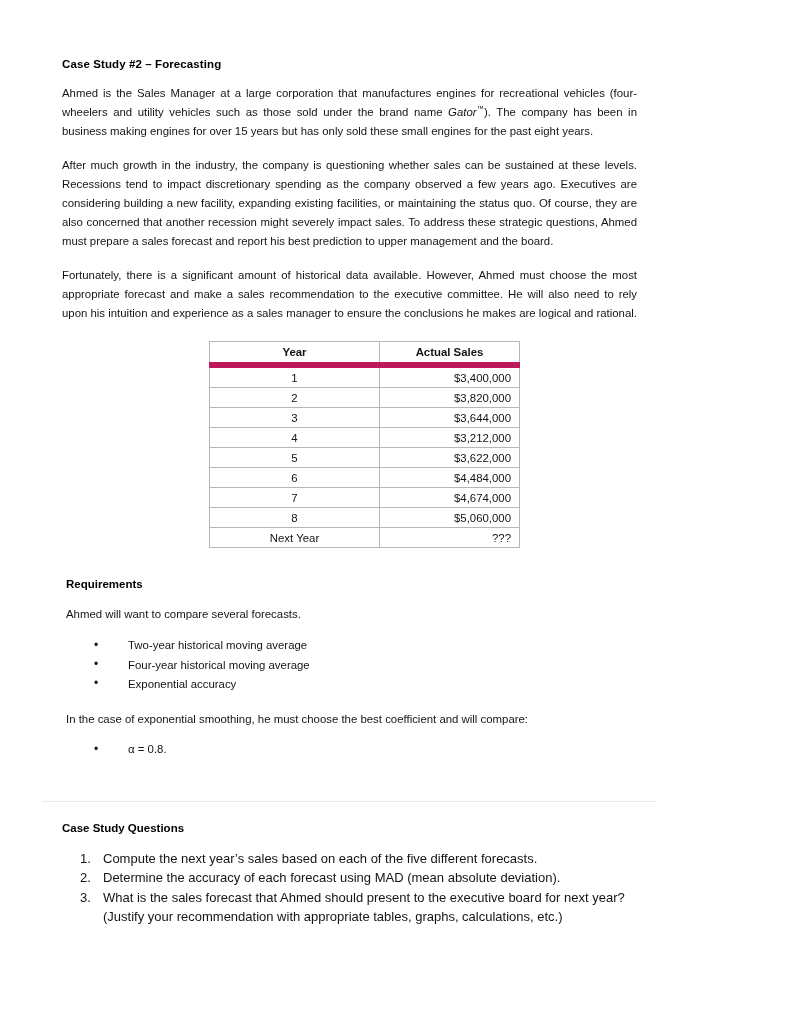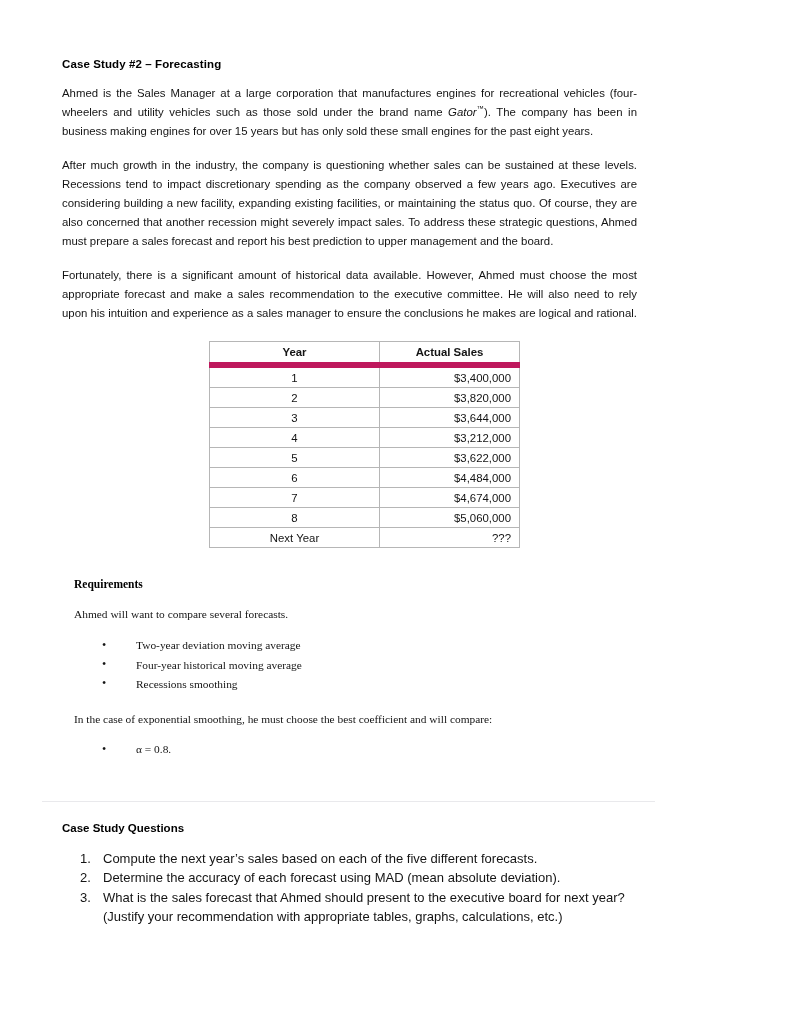--- a/index.html
+++ b/index.html
@@ -87,23 +87,22 @@
   }
   table.sales-table td.sales-cell {
     text-align: right;
   }
   table.sales-table col.c-year { width: 170px; }
   table.sales-table col.c-sales { width: 140px; }
 
   
   .requirements {
     margin-top: 30px;
-    margin-left: 12px;
+    margin-left: 4px;
     width: 556px;
-    font-family: Liberation Serif, serif;
   }
   h2.section-head {
     font-size: 11.5px;
     font-weight: bold;
     margin: 0 0 15px 0;
     color: #000000;
   }
   .req-intro {
     font-size: 11.4px;
     line-height: 19.2px;
@@ -248,23 +247,23 @@
           </tr>
         </tbody>
       </table>
     </div>
 
     <div class="requirements">
       <h2 class="section-head">Requirements</h2>
       <p class="req-intro">Ahmed will want to compare several forecasts.</p>
 
       <ul class="bullets">
-        <li>Two-year deviation moving average</li>
+        <li>Two-year historical moving average</li>
         <li>Four-year historical moving average</li>
-        <li>Recessions smoothing</li>
+        <li>Exponential accuracy</li>
       </ul>
 
       <p class="alpha-intro">In the case of exponential smoothing, he must choose the best coefficient and will compare:</p>
 
       <ul class="bullets">
         <li>α = 0.8.</li>
       </ul>
     </div>
 
   </div>

